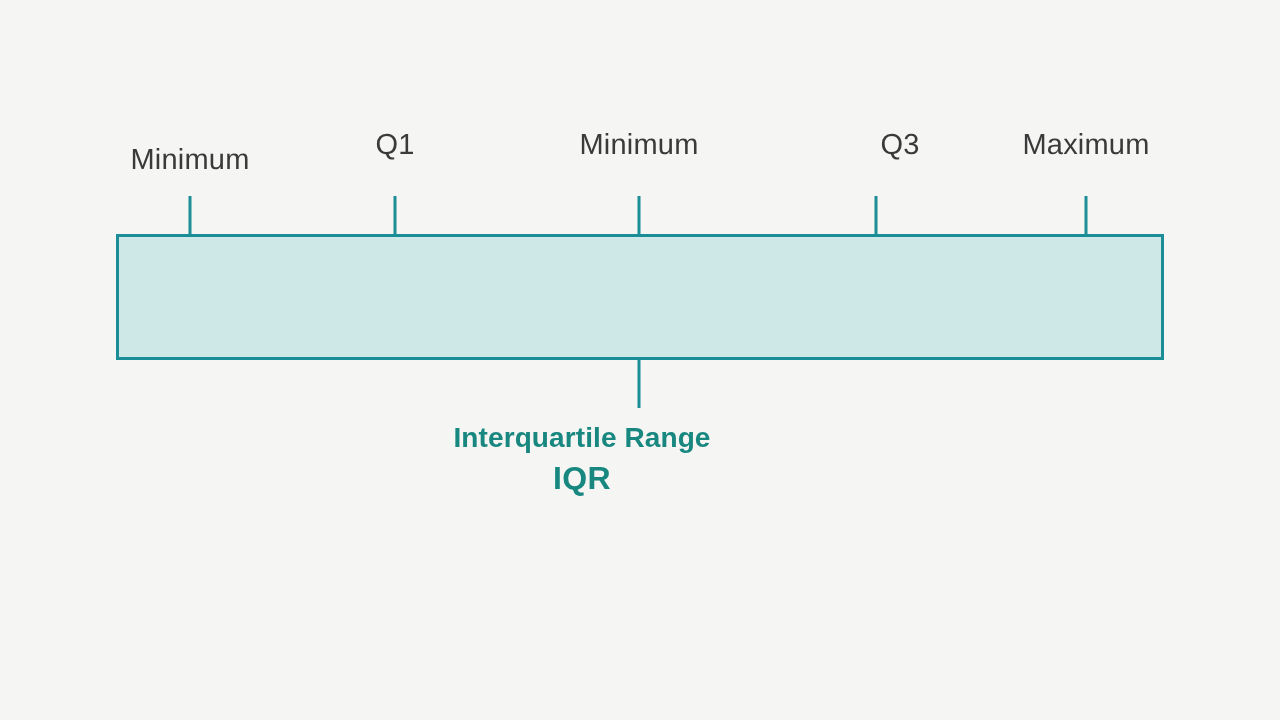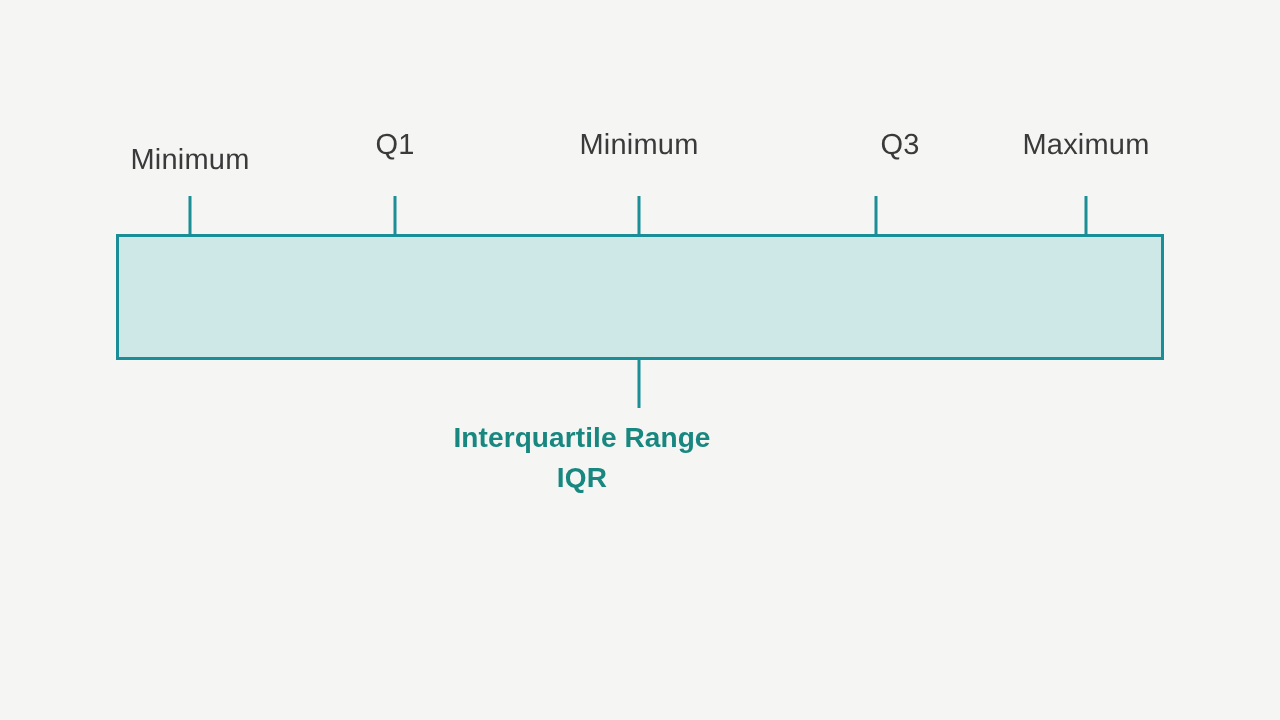--- a/index.html
+++ b/index.html
@@ -81,21 +81,21 @@
   #iqr-caption .line1 {
     display: block;
     font-size: 28px;
     font-weight: 700;
     color: #17877f;
     line-height: 40px;
     letter-spacing: 0.1px;
   }
   #iqr-caption .line2 {
     display: block;
-    font-size: 28px;
+    font-size: 32px;
     font-weight: 700;
     color: #17877f;
     line-height: 40px;
     letter-spacing: 0.3px;
   }
 </style>
 </head>
 <body>
 
 <div id="stage">

